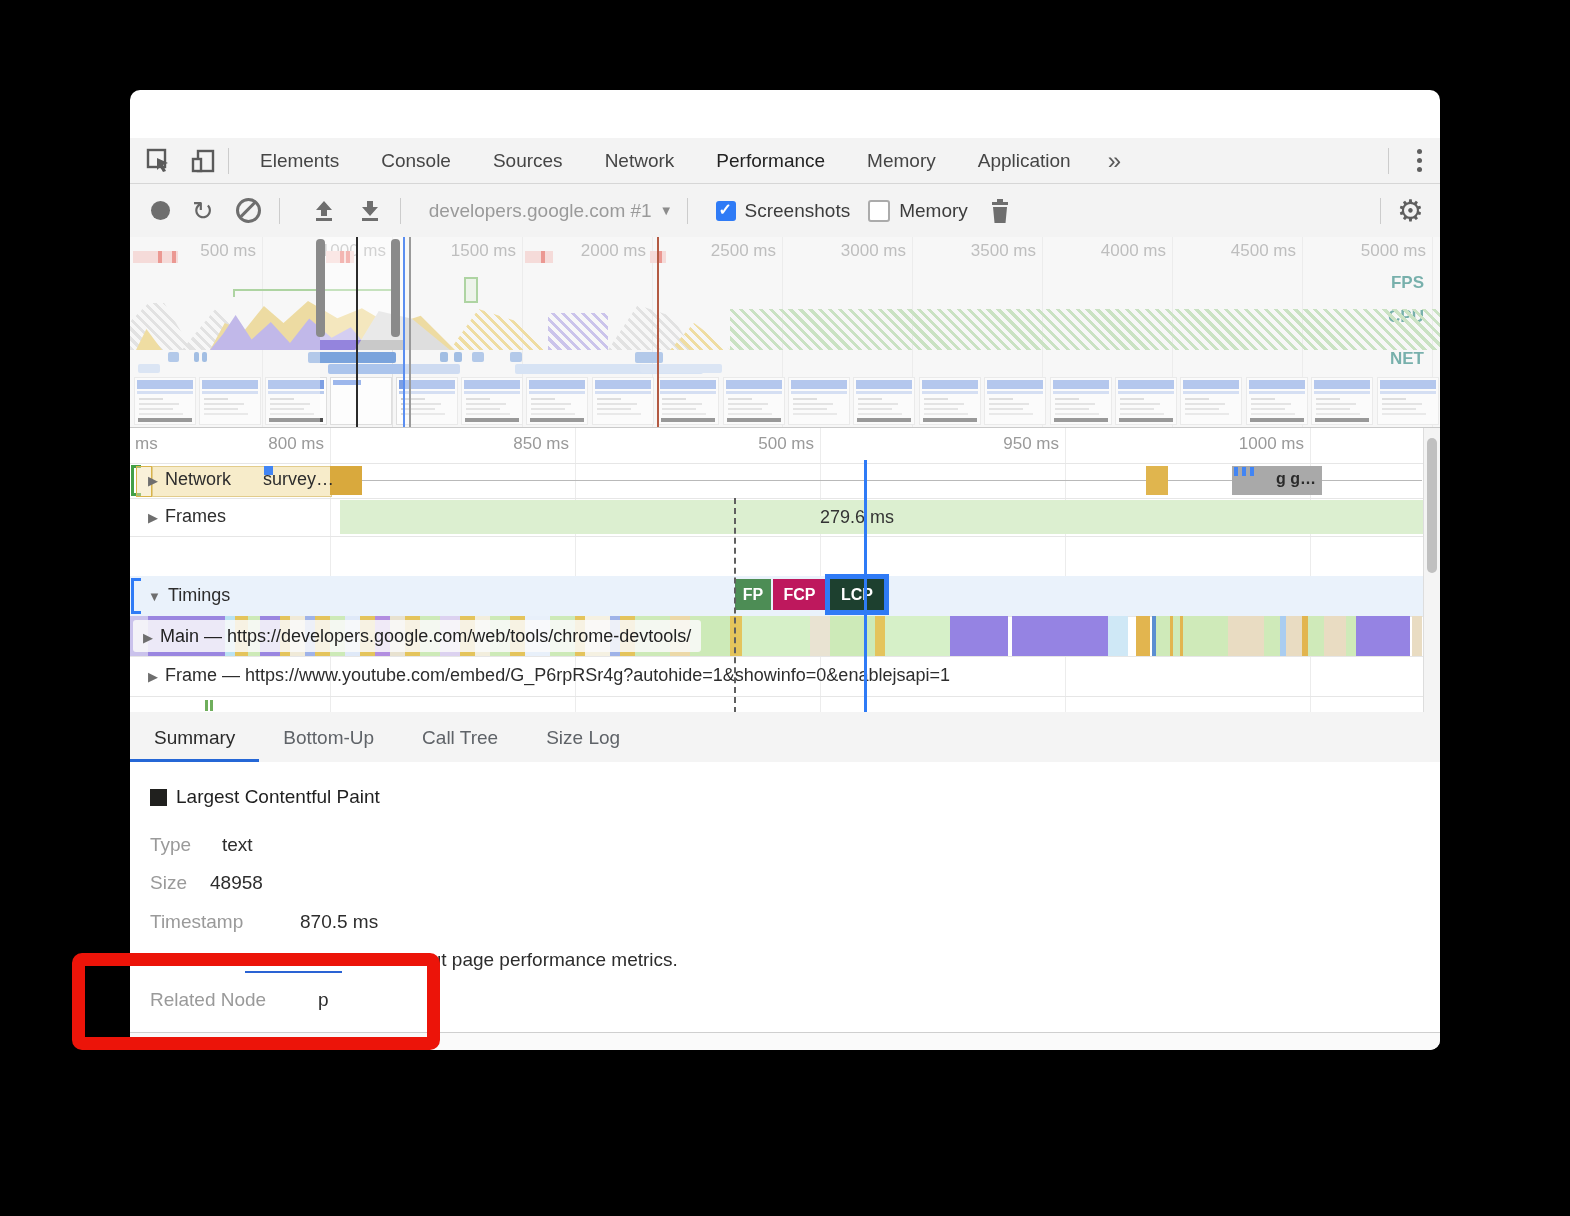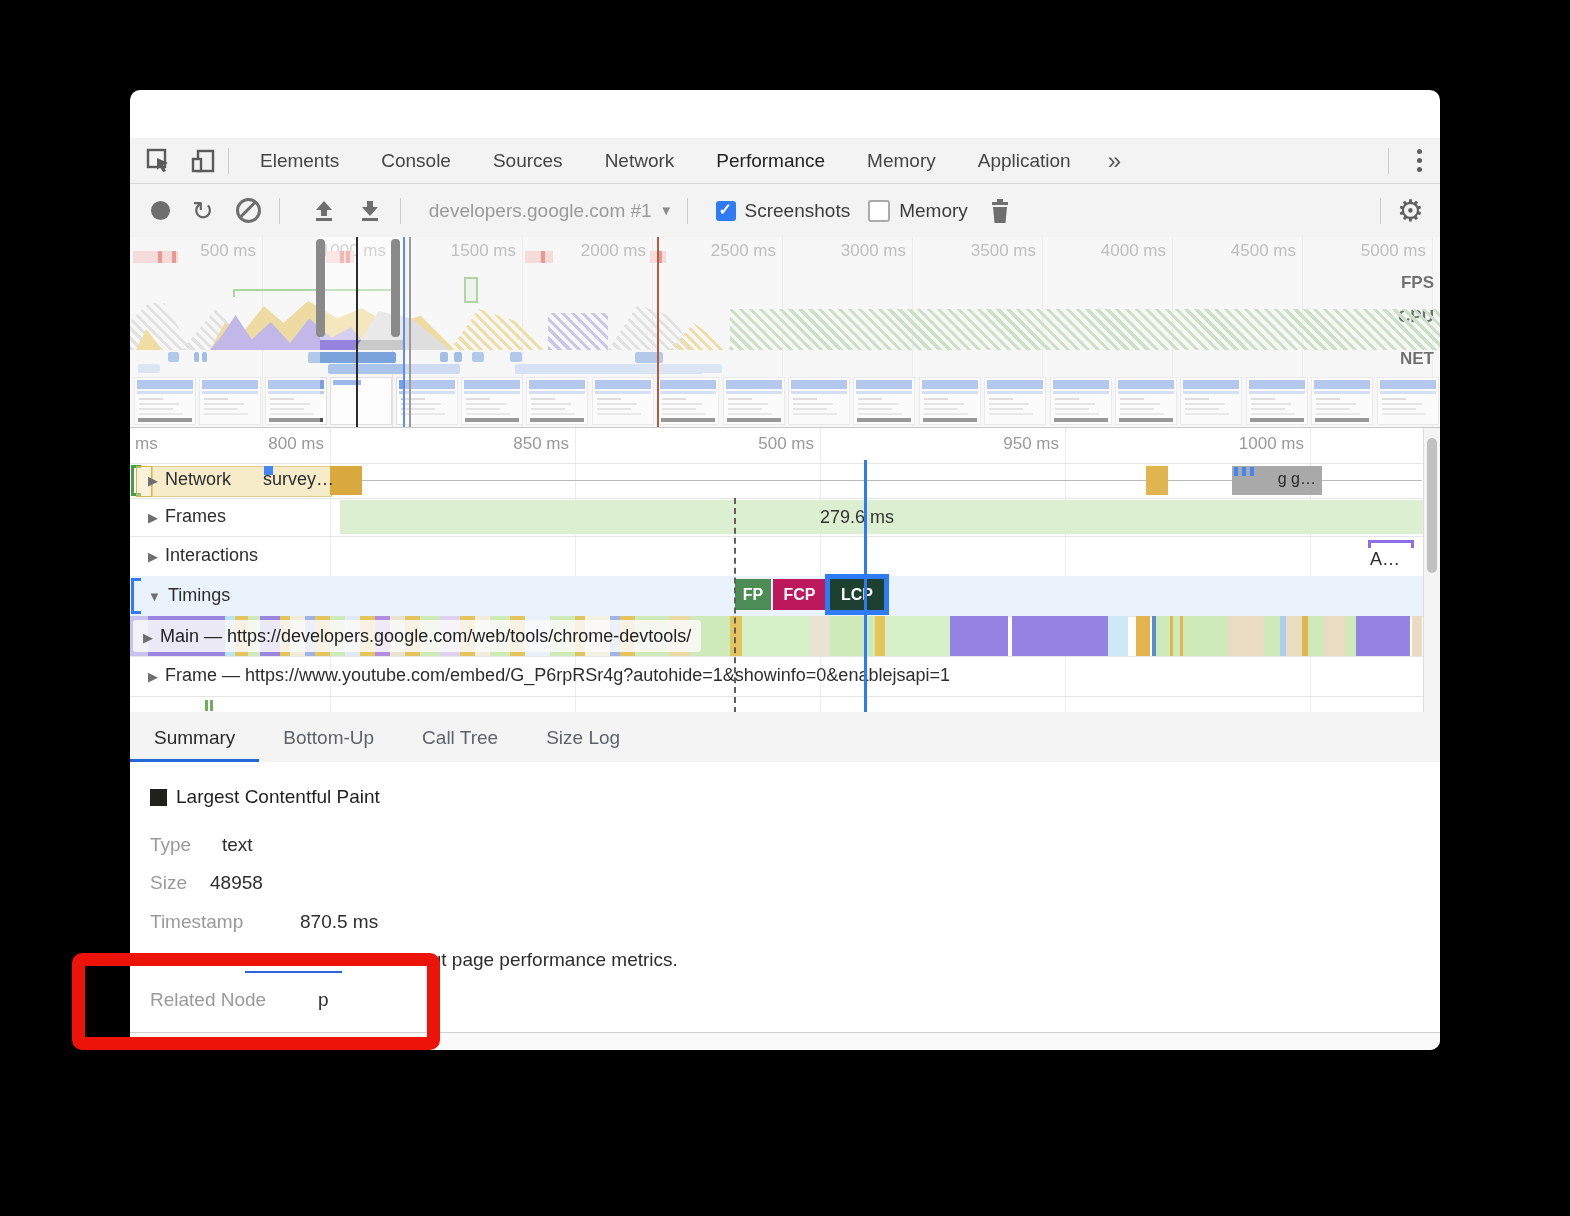--- a/index.html
+++ b/index.html
@@ -37,21 +37,21 @@
   .cb{width:20px;height:20px;border-radius:3px;margin-left:18px;position:relative;}
   .cb.checked{background:#2f7bf6;}
   .cb.checked::after{content:"✓";position:absolute;left:3px;top:-1px;color:#fff;font-size:16px;font-weight:bold;}
   .cb.unchecked{background:#fff;border:2px solid #ababab;width:18px;height:18px;}
   .cb-label{font-size:19px;color:#3c3c3c;margin-left:9px;}
   .gear{font-size:30px;color:#5f5f5f;font-family:"DejaVu Sans",sans-serif;}
   
   #overview{position:absolute;left:0;top:147px;width:100%;height:190px;background:#f6f6f6;overflow:hidden;}
   .ov-grid{position:absolute;top:0;bottom:0;width:1px;background:#e2e2e2;}
   .ov-tick{position:absolute;top:4px;width:94px;text-align:right;font-size:17px;color:#8f8f8f;}
-  .lane-label{position:absolute;right:6px;font-size:17px;font-weight:bold;color:#000000;}
+  .lane-label{position:absolute;right:16px;font-size:17px;font-weight:bold;color:#0f766e;}
   .redmark{position:absolute;top:14px;height:12px;background:#f2c4bf;}
   .redmark i{position:absolute;top:0;height:12px;width:4px;background:#e04a3f;}
   .fps-line{position:absolute;border:2px solid #71b65c;border-bottom:none;height:6px;}
   .fps-spike{position:absolute;border:2px solid #71b65c;background:rgba(170,220,150,.25);}
   .hatch-gray{background:repeating-linear-gradient(45deg,#cfcfcf 0 3px,rgba(255,255,255,0) 3px 7px);}
   .hatch-yellow{background:repeating-linear-gradient(45deg,#e8c65c 0 3px,rgba(255,255,255,0) 3px 7px);}
   .hatch-green{background:repeating-linear-gradient(45deg,#a5cf97 0 3px,rgba(255,255,255,0) 3px 7px);}
   .hatch-purple{background:repeating-linear-gradient(45deg,#a79ae0 0 3px,rgba(255,255,255,0) 3px 7px);}
   .cpu-shape{position:absolute;}
   .net-bar{position:absolute;border-radius:2px;}
@@ -471,42 +471,37 @@
         <div class="v" style="background:#43a047;"></div>
           <div class="t" style="background:#43a047;"></div>
           <div class="b" style="background:#43a047;"></div>
       </div>
       <div style="position:absolute;left:6px;top:3px;width:14px;height:29px;border:1px solid #d9b44a;background:rgba(243,228,180,.5);"></div>
       <div style="position:absolute;left:22px;top:3px;width:178px;height:29px;background:#f7ecca;border:1px solid #e2cc8c;"></div>
       <div style="position:absolute;left:200px;top:3px;width:32px;height:29px;background:#d9a93d;"></div>
       <div style="position:absolute;left:134px;top:3px;width:9px;height:9px;background:#4285f4;"></div>
       <div style="position:absolute;left:232px;top:17px;width:1060px;height:1px;background:#b9b9b9;"></div>
       <div style="position:absolute;left:1016px;top:3px;width:22px;height:29px;background:#e0b54e;"></div>
-      <div style="position:absolute;left:1102px;top:3px;width:90px;height:29px;background:#a9a9a9;">
+      <div style="position:absolute;left:1102px;top:3px;width:90px;height:29px;background:#a9a9a9;font-weight:bold;">
         <div style="position:absolute;left:2px;top:1px;width:4px;height:9px;background:#4285f4;"></div>
         <div style="position:absolute;left:10px;top:1px;width:4px;height:9px;background:#4285f4;"></div>
         <div style="position:absolute;left:18px;top:1px;width:4px;height:9px;background:#4285f4;"></div>
         <span style="position:absolute;right:6px;top:4px;font-size:16px;color:#2a2a2a;">g g…</span>
       </div>
       <div class="track-label" style="left:18px;top:6px;"><span class="tri">▶</span><span>Network</span></div>
       <span class="track-label" style="left:133px;top:6px;">survey…</span>
     </div>
 
     <div style="position:absolute;left:0;top:70px;width:1294px;height:38px;">
       <div style="position:absolute;left:210px;top:2px;width:1084px;height:34px;background:#dcefd0;">
         <span style="position:absolute;left:480px;top:7px;font-size:18px;color:#333;">279.6 ms</span>
       </div>
       <div class="track-label" style="left:18px;top:8px;"><span class="tri">▶</span><span>Frames</span></div>
     </div>
 
-    <div style="position:absolute;left:0;top:108px;width:1294px;height:40px;">
-      <div class="track-label" style="left:18px;top:9px;"><span class="tri">▶</span><span>Interactions</span></div>
-      <div style="position:absolute;left:1238px;top:4px;width:46px;height:8px;border:3px solid #8a6fe8;border-bottom:none;box-sizing:border-box;"></div>
-      <span class="track-label" style="left:1240px;top:13px;">A…</span>
-    </div>
 
     <div style="position:absolute;left:0;top:148px;width:1294px;height:40px;background:#eaf2fb;">
       <div class="bracket-left" style="top:2px;height:36px;">
         <div class="v" style="background:#2f7bf6;"></div>
           <div class="t" style="background:#2f7bf6;"></div>
           <div class="b" style="background:#2f7bf6;"></div>
       </div>
       <div class="track-label" style="left:18px;top:9px;"><span class="tri">▼</span><span>Timings</span></div>
       <div class="badge" style="left:605px;width:36px;background:#4d8d55;">FP</div>
       <div class="badge" style="left:643px;width:53px;background:#be185d;">FCP</div>

